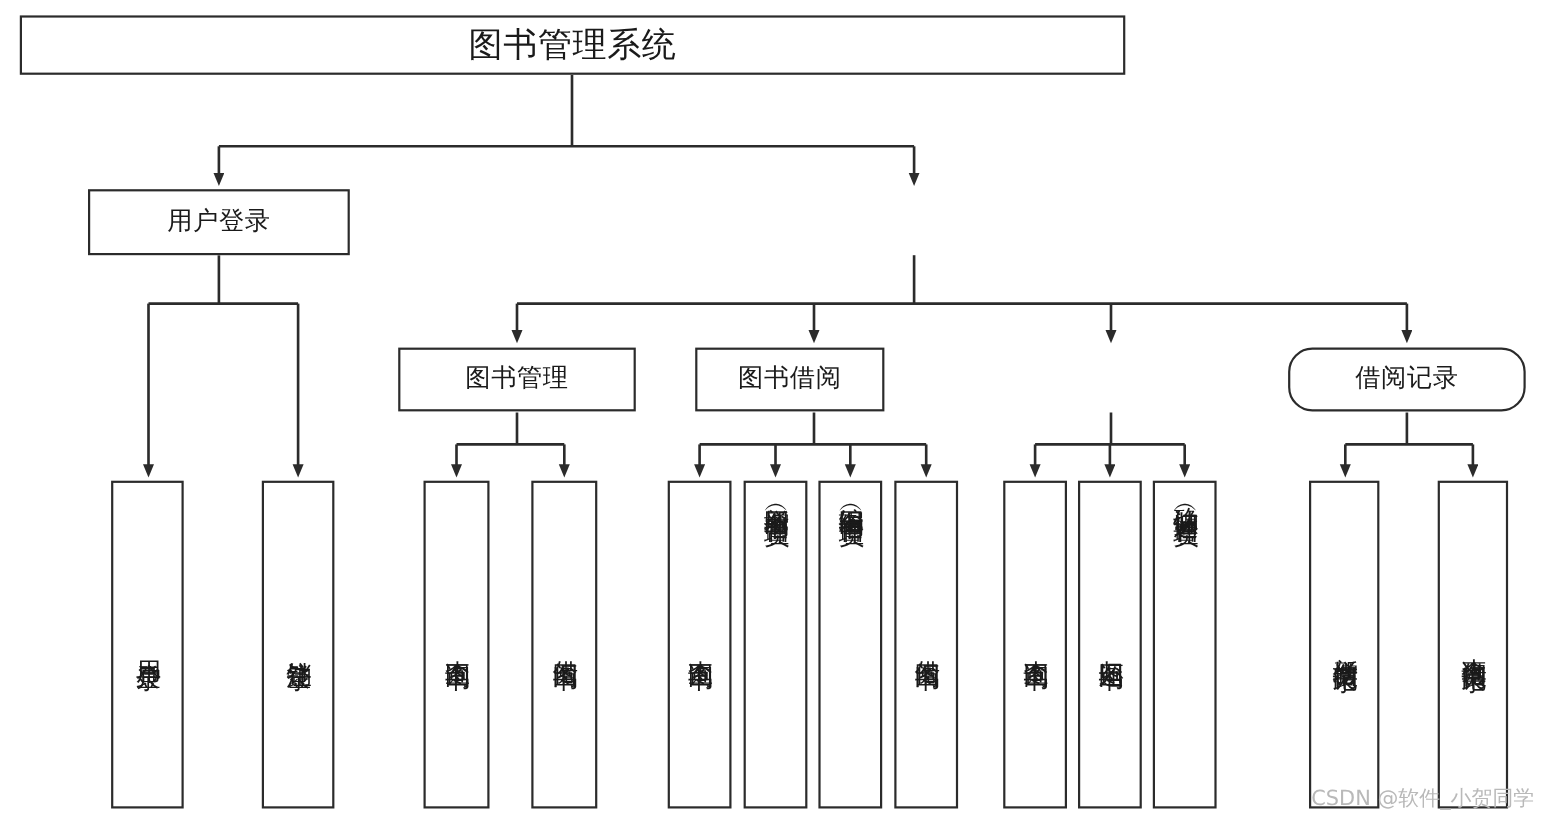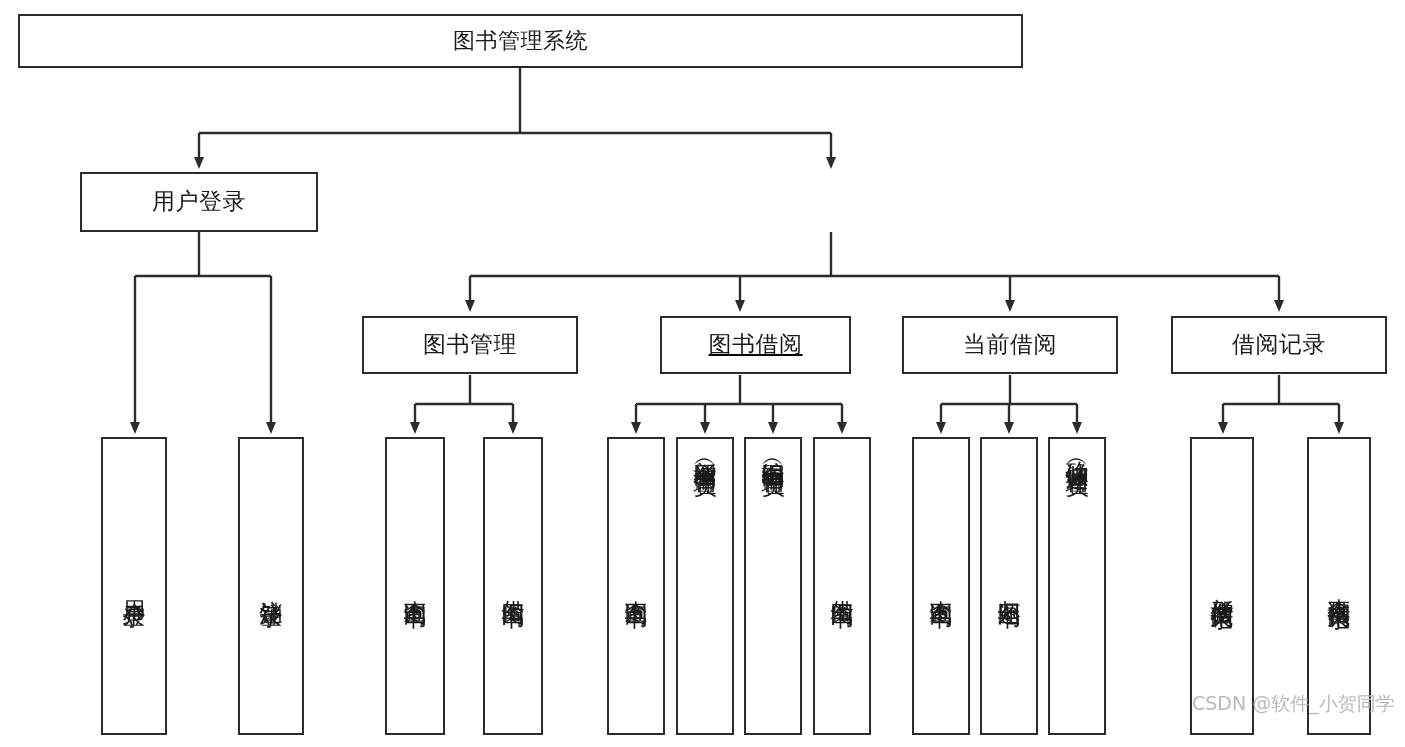--- a/index.html
+++ b/index.html
@@ -40,21 +40,21 @@
     color: #1a1a1a;
     letter-spacing: 0.5px;
     white-space: nowrap;
   }
   
   .node.horiz .label {
     font-size: 23px;
     line-height: 1.1;
   }
   .node.root .label {
-    font-size: 22px;
+    font-size: 31px;
   }
   
   .node.vert {
     align-items: flex-start;
     justify-content: center;
     padding-top: 4px;
   }
   .node.vert .label {
     writing-mode: vertical-rl;
     text-orientation: upright;
@@ -136,27 +136,24 @@
     <span class="label">图书管理系统</span>
   </div>
 
   <div class="node horiz" style="left:80px; top:172px; width:238px; height:60px;">
     <span class="label">用户登录</span>
   </div>
 
   <div class="node horiz" style="left:362px; top:316px; width:216px; height:58px;">
     <span class="label">图书管理</span>
   </div>
-  <div class="node horiz" style="left:660px; top:316px; width:191px; height:58px;text-decoration:underline;">
+  <div class="node horiz" style="left:632px; top:316px; width:172px; height:58px;">
     <span class="label">图书借阅</span>
   </div>
-  <div class="node horiz" style="left:902px; top:316px; width:216px; height:58px;">
-    <span class="label">当前借阅</span>
-  </div>
-  <div class="node horiz" style="left:1171px; top:316px; width:216px; height:58px;">
+  <div class="node horiz" style="left:1171px; top:316px; width:216px; height:58px;border-radius:22px;">
     <span class="label">借阅记录</span>
   </div>
 
   <div class="node vert center" style="left:101px; top:437px; width:66px; height:298px;">
     <span class="label">用户登录</span>
   </div>
   <div class="node vert center" style="left:238px; top:437px; width:66px; height:298px;">
     <span class="label">注销登录</span>
   </div>
 
@@ -190,15 +187,15 @@
     <span class="label">确认归还（管理员）</span>
   </div>
 
   <div class="node vert center" style="left:1190px; top:437px; width:64px; height:298px;">
     <span class="label">新增借阅记录</span>
   </div>
   <div class="node vert center" style="left:1307px; top:437px; width:64px; height:298px;">
     <span class="label">查询借阅记录</span>
   </div>
 
-  <div class="watermark" style="left:1192px; top:691px;">CSDN @软件_小贺同学</div>
+  <div class="watermark" style="left:1192px; top:713px;">CSDN @软件_小贺同学</div>
 
 </div>
 
 </body></html>

